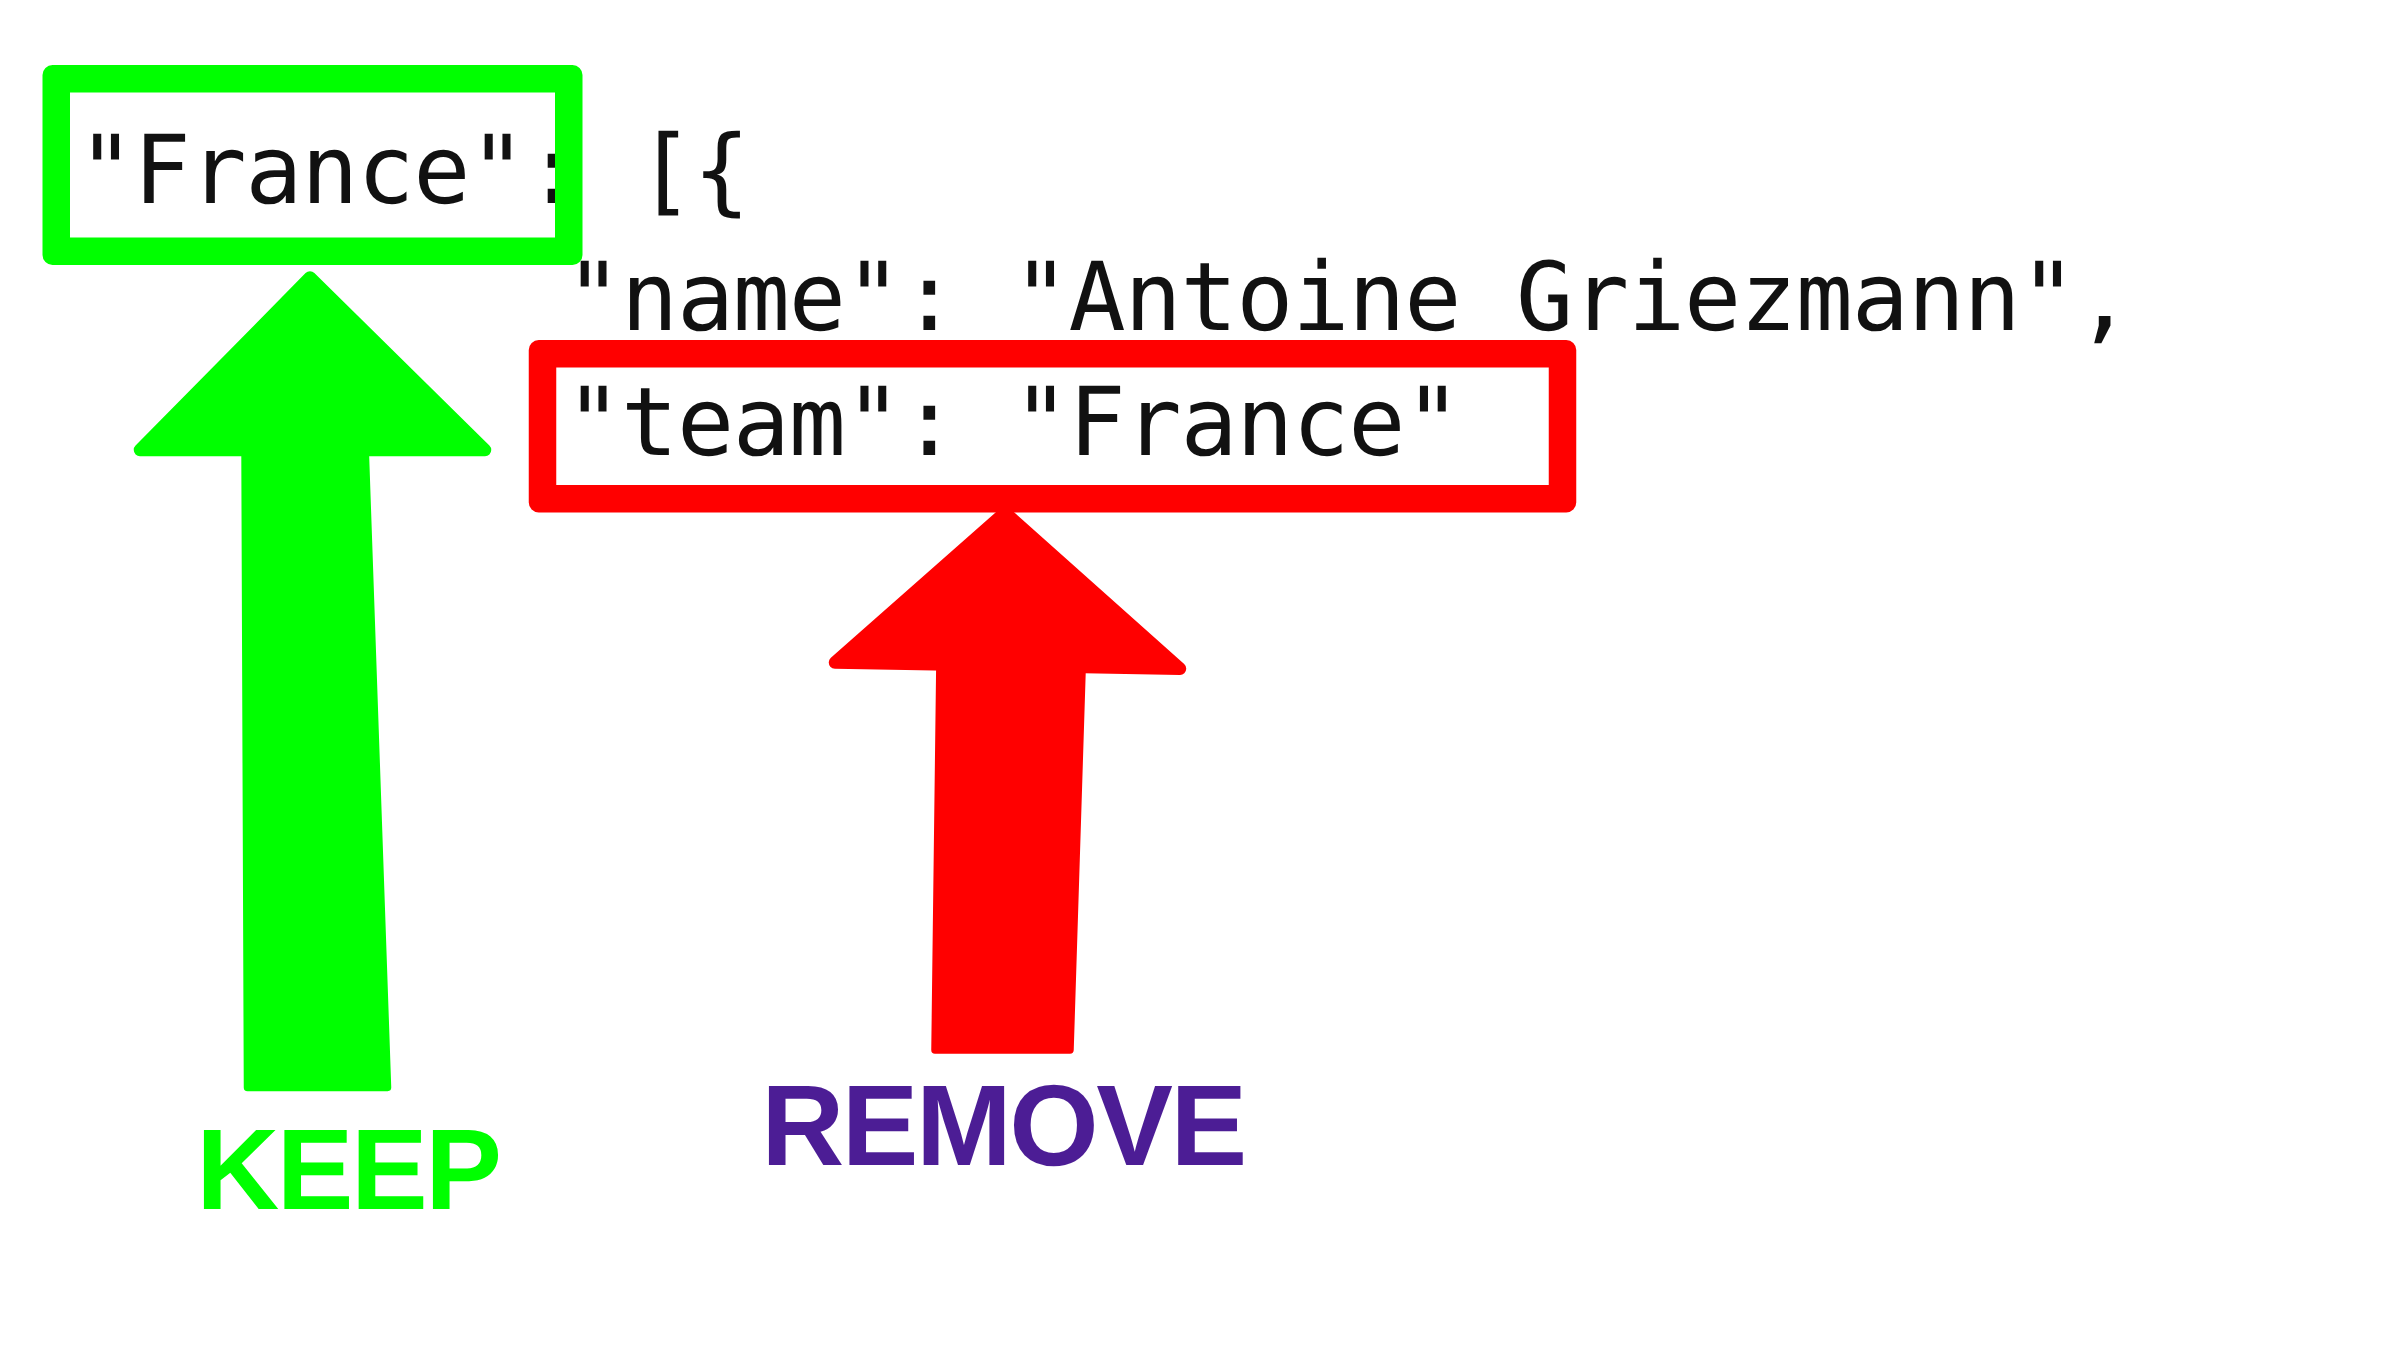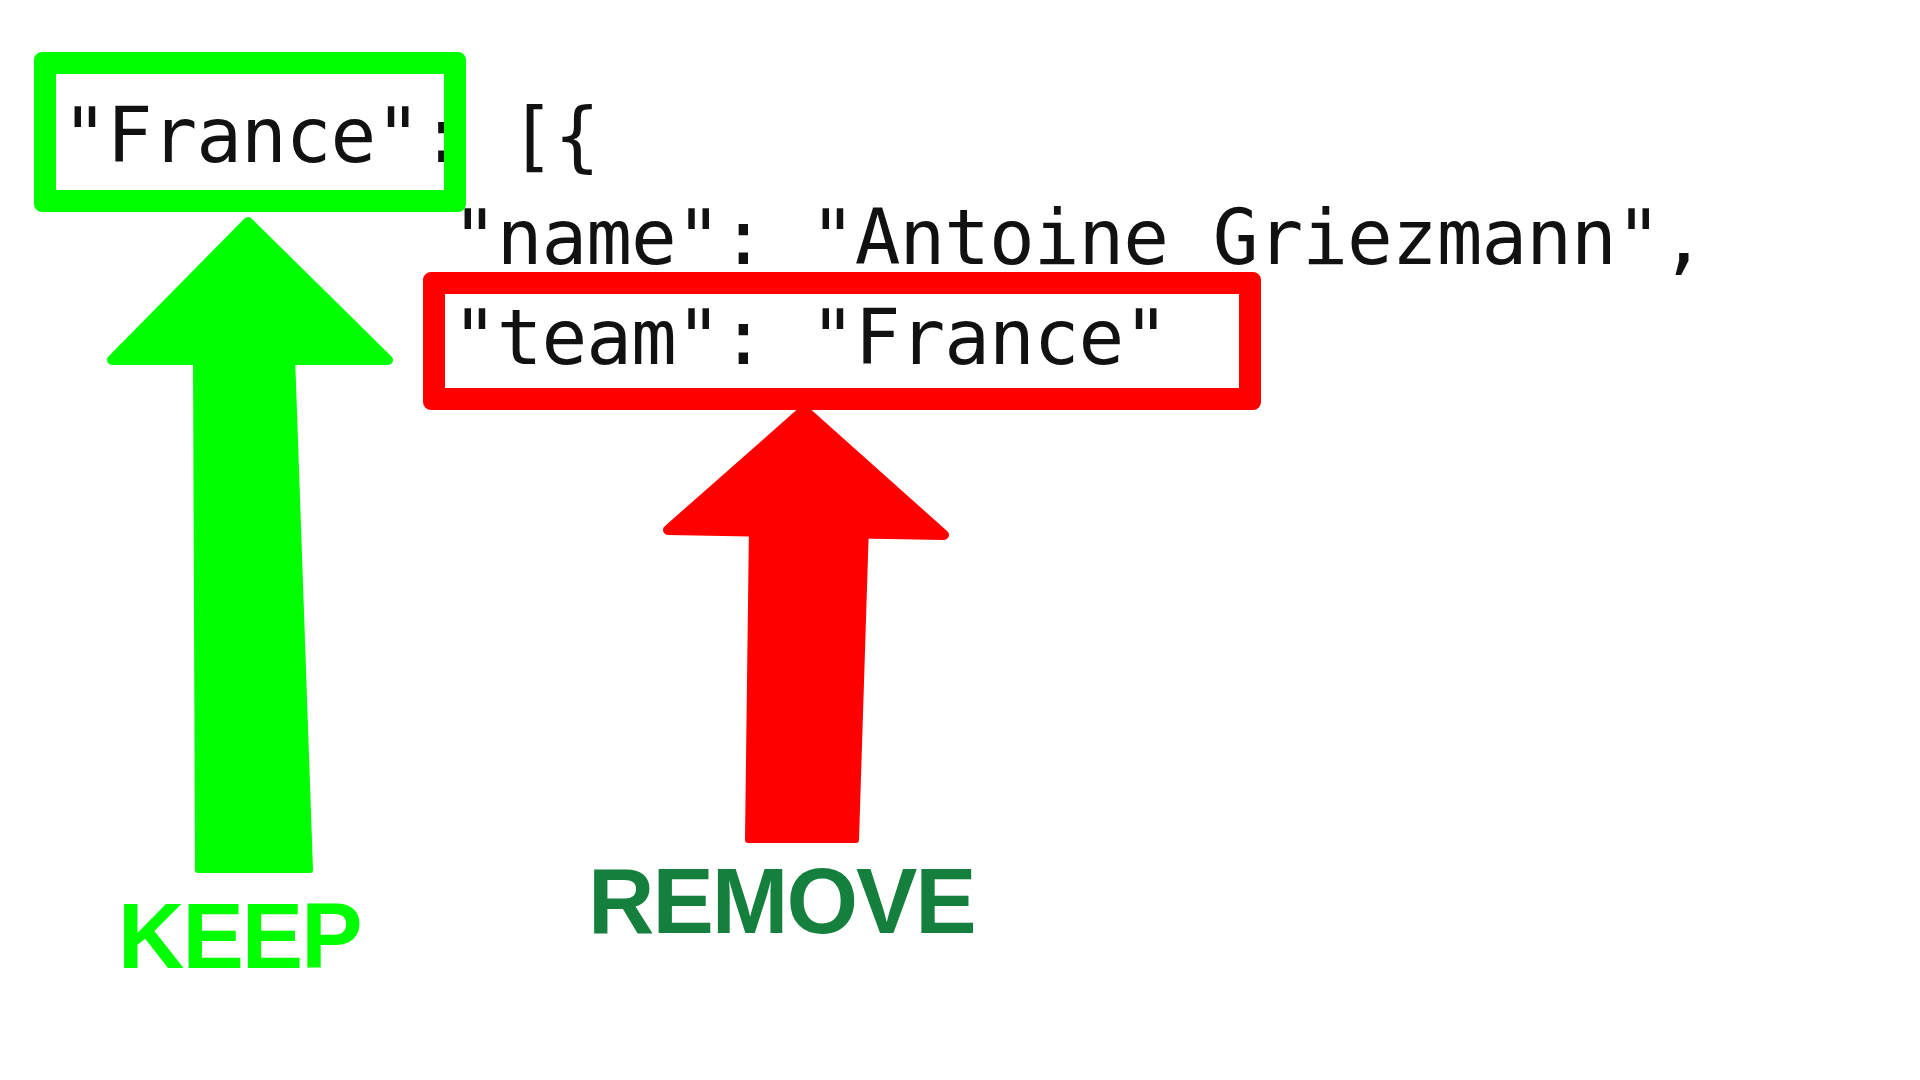--- a/index.html
+++ b/index.html
@@ -21,24 +21,24 @@
   .box {
     position: absolute; box-sizing: border-box; border-radius: 8px;
   }
   #keep-box   { left: 34px;  top: 52px;  width: 432px; height: 160px; border: 22px solid #00ff00; }
   #remove-box { left: 423px; top: 272px; width: 838px; height: 138px; border: 22px solid #ff0000; }
 
   svg.arrows { position: absolute; left: 0; top: 0; }
 
   .label {
     position: absolute; font-family: "Liberation Sans", sans-serif;
-    font-weight: bold; font-size: 92px; line-height: 1; letter-spacing: -2px;
+    font-weight: bold; font-size: 92px; line-height: 1; letter-spacing: -2px; margin-left: 39px;
   }
   #keep-label   { left: 118px; top: 890px; color: #00ff00; }
-  #remove-label { left: 588px; top: 855px; color: #15803d; }
+  #remove-label { left: 570px; top: 855px; color: #4c1d95; }
 </style>
 </head>
 <body>
 
 <div class="code" id="line1">"France": [{</div>
 <div class="code" id="line2">"name": "Antoine Griezmann",</div>
 <div class="code" id="line3">"team": "France"</div>
 
 <div class="box" id="keep-box"></div>
 <div class="box" id="remove-box"></div>

